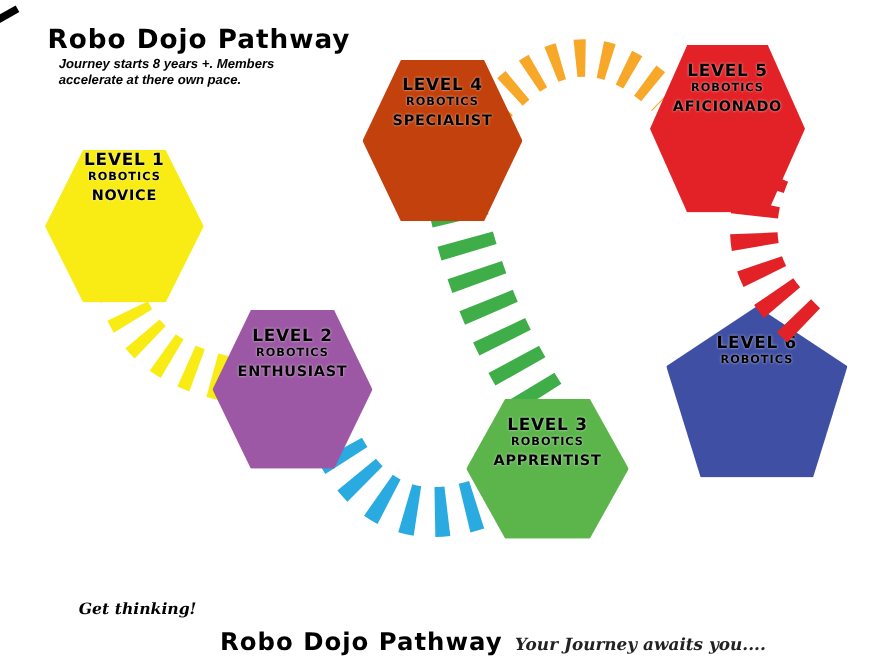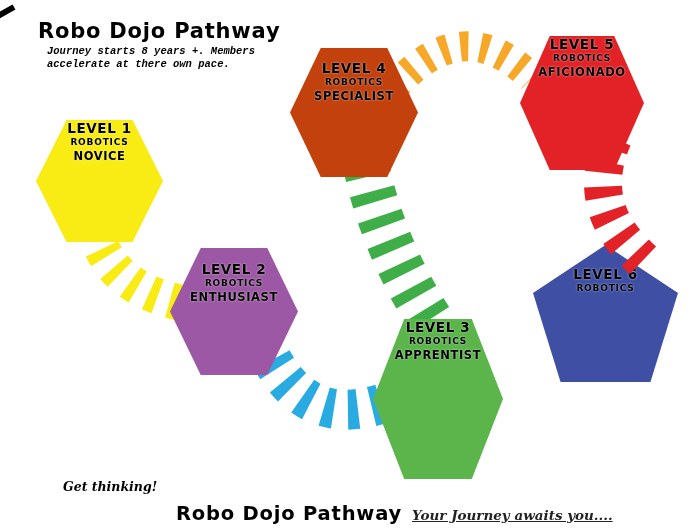--- a/index.html
+++ b/index.html
@@ -14,38 +14,38 @@
   .hex{clip-path:polygon(24% 0%,76% 0%,100% 50%,76% 100%,24% 100%,0% 50%);}
   .pent{clip-path:polygon(50% 0%,100% 35%,81% 100%,19% 100%,0% 35%);}
   .badge .lvl{font-size:13.5px;font-weight:800;letter-spacing:.6px;line-height:1.25;
     text-shadow:0 0 2px rgba(255,255,255,.75);}
   .badge .org{font-size:9px;font-weight:800;letter-spacing:.8px;line-height:1.3;
     text-shadow:0 0 2px rgba(255,255,255,.75);}
   .badge .rank{font-size:11.5px;font-weight:800;letter-spacing:.6px;line-height:1.35;
     text-shadow:0 0 2px rgba(255,255,255,.75);}
   .badge-l1{left:36px;top:120px;width:127px;height:122px;box-sizing:border-box;}
   .badge-l2{left:170px;top:248px;width:128px;height:127px;padding-top:13px;box-sizing:border-box;}
-  .badge-l3{left:373px;top:319px;width:130px;height:160px;box-sizing:border-box;}
+  .badge-l3{left:373px;top:319px;width:130px;height:112px;padding-top:13px;box-sizing:border-box;}
   .badge-l4{left:290px;top:48px;width:128px;height:129px;padding-top:12px;box-sizing:border-box;}
-  .badge-l5{left:520px;top:36px;width:124px;height:134px;box-sizing:border-box;}
+  .badge-l5{left:520px;top:36px;width:124px;height:134px;padding-top:13px;box-sizing:border-box;}
   .badge-l6{left:533px;top:245px;width:145px;height:137px;padding-top:21px;box-sizing:border-box;}
   #header{position:absolute;left:38px;top:20px;z-index:4;}
   #main-title{font-size:21px;font-weight:800;letter-spacing:.8px;color:#000;line-height:1.05;}
-  #subtitle{margin-left:9px;margin-top:3px;font-family:Liberation Mono, monospace;
+  #subtitle{margin-left:9px;margin-top:3px;font-family:Liberation Sans, sans-serif;
     font-style:italic;font-weight:600;font-size:10.5px;color:#000;line-height:1.2;}
   #logo{position:absolute;left:38px;top:432px;width:67px;height:67px;z-index:2;
     display:flex;align-items:center;justify-content:center;}
   #logo .rd{font-size:27px;font-weight:800;letter-spacing:-1px;color:#000;font-style:italic;}
   #logo-tagline{position:absolute;left:63px;top:479px;z-index:4;
     font-family:"DejaVu Serif","Liberation Serif",serif;font-style:italic;font-weight:700;
     font-size:12.5px;color:#000;}
   #footer{position:absolute;left:176px;top:502px;z-index:4;display:flex;align-items:baseline;gap:10px;}
   #footer-title{font-size:19.5px;font-weight:800;letter-spacing:.8px;color:#000;}
   #footer-tagline{font-family:"DejaVu Serif","Liberation Serif",serif;font-style:italic;
-    font-weight:600;font-size:13.5px;color:#222;text-decoration:underline;}
+    font-weight:600;font-size:13.5px;color:#222;}
 </style>
 </head>
 <body>
 
 <div id="stage">
 
   <svg class="layer" id="paths-under" viewBox="0 0 700 531">
     <path d="M 95 228 Q 110 295 200 306" fill="none" stroke-width="36" stroke-dasharray="9 13" stroke="#F8EC14"></path>
     <path d="M 262 338 Q 300 436 392 400" fill="none" stroke-width="40" stroke-dasharray="10 14" stroke="#29ABE2"></path>
     <path d="M 366 166 Q 384 250 434 326" fill="none" stroke-width="46" stroke-dasharray="11 15" stroke="#3FAE49"></path>

